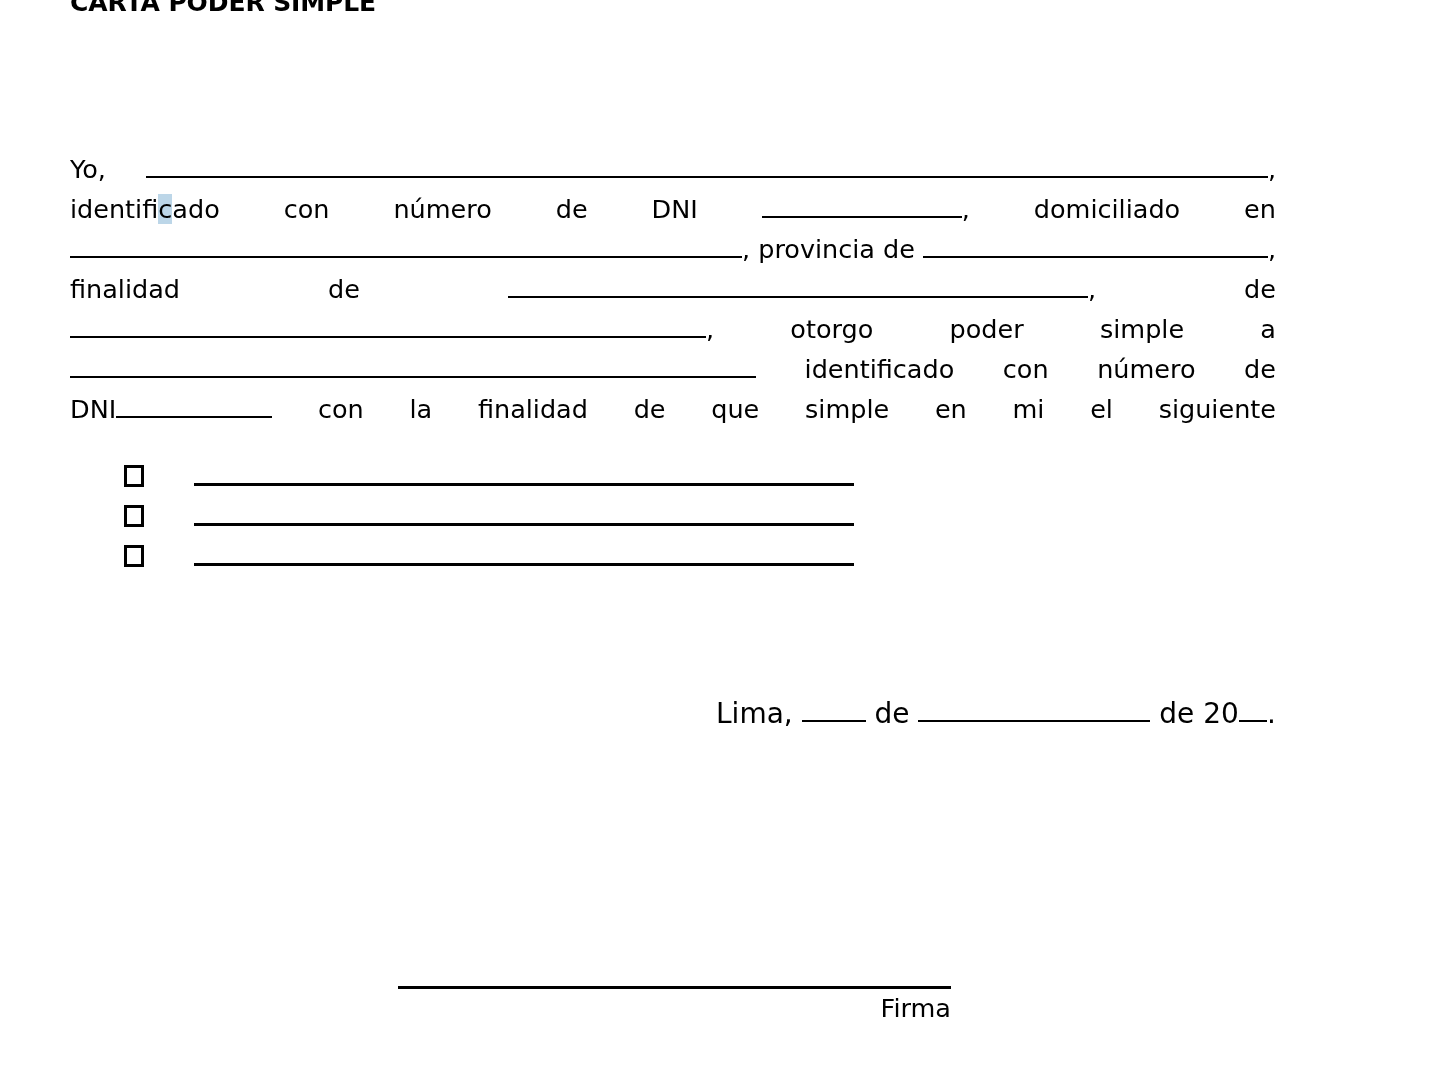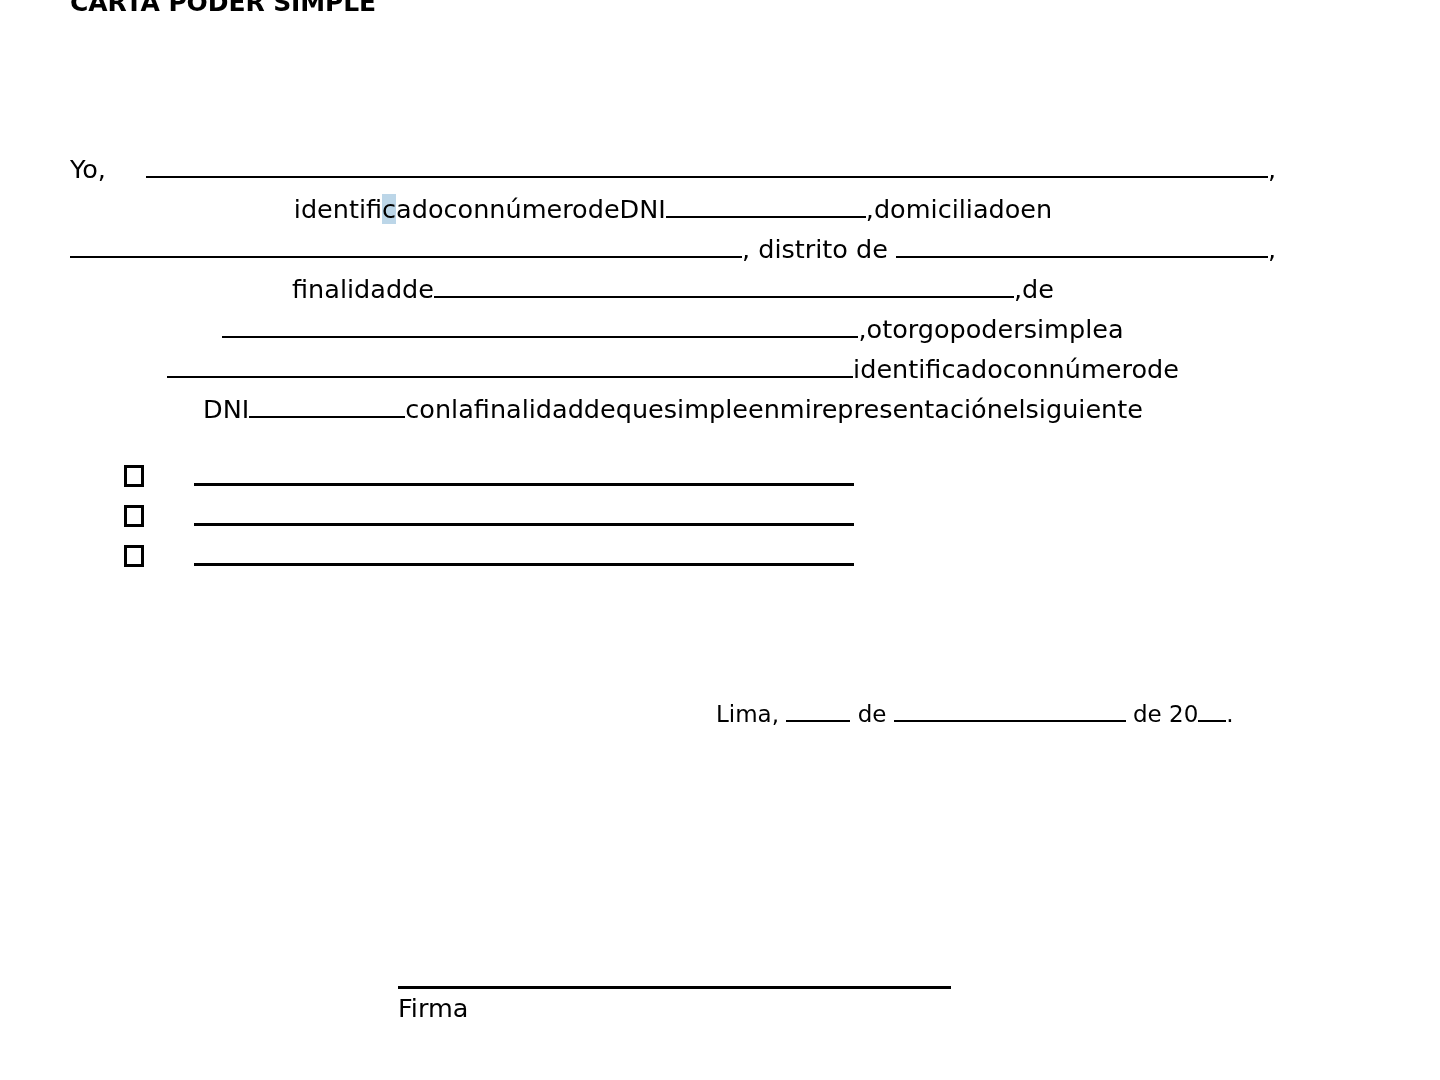--- a/index.html
+++ b/index.html
@@ -46,21 +46,21 @@
     line-height: 40px;
   }
 
   .just-line {
     display: flex;
     align-items: baseline;
     width: 100%;
     height: 40px;
     white-space: nowrap;
   }
-  .just-line.spread { justify-content: center; }
+  .just-line.spread { justify-content: space-between; gap: 36px; }
 
   .seg { white-space: pre; margin-top: 36px; }
 
   
   .blank {
     display: inline-block;
     position: relative;
     height: 1em;
     vertical-align: baseline;
   }
@@ -103,21 +103,21 @@
     border-bottom: 3px solid #000;
     height: 16px;
     flex: 0 0 auto;
   }
 
   
   .date-line {
     position: absolute;
     left: 716px;
     top: 661px;
-    font-size: 23px;
+    font-size: 28px;
     line-height: 34px;
     white-space: nowrap;
     display: flex;
     align-items: baseline;
   }
 
   
   .sig-block {
     position: absolute;
     left: 398px;
@@ -126,21 +126,21 @@
     text-align: center;
   }
   .sig-rule {
     width: 553px;
     border-bottom: 3.4px solid #000;
     height: 0;
   }
   .sig-label {
     font-size: 25.5px;
     line-height: 39px;
-    text-align: left;
+    text-align: right;
   }
 </style>
 </head>
 <body>
 
 <div class="page">
 
   <div class="doc-title">CARTA PODER SIMPLE</div>
 
   <div class="body-block">
@@ -161,21 +161,21 @@
       <span style="display:flex;align-items:baseline;">
         <span class="blank" style="width:200px"></span>
         <span class="seg">,</span>
       </span>
       <span class="seg">domiciliado</span>
       <span class="seg">en</span>
     </div>
 
     <div class="just-line">
       <span class="blank" style="width:672px"></span>
-      <span class="seg">, distrito de </span>
+      <span class="seg">, provincia de </span>
       <span class="blank grow"></span>
       <span class="seg">,</span>
     </div>
 
     <div class="just-line spread">
       <span class="seg">finalidad</span>
       <span class="seg">de</span>
       <span style="display:flex;align-items:baseline;">
         <span class="blank" style="width:580px"></span>
         <span class="seg">,</span>
@@ -208,21 +208,20 @@
         <span class="blank" style="width:156px"></span>
       </span>
       <span class="seg">con</span>
       <span class="seg">la</span>
       <span class="seg">finalidad</span>
       <span class="seg">de</span>
       <span class="seg">que</span>
       <span class="seg">simple</span>
       <span class="seg">en</span>
       <span class="seg">mi</span>
-      <span class="seg">representación</span>
       <span class="seg">el</span>
       <span class="seg">siguiente</span>
     </div>
 
   </div>
 
   <div class="checklist">
     <div class="check-row">
       <span class="checkbox"></span>
       <span class="check-line"></span>

